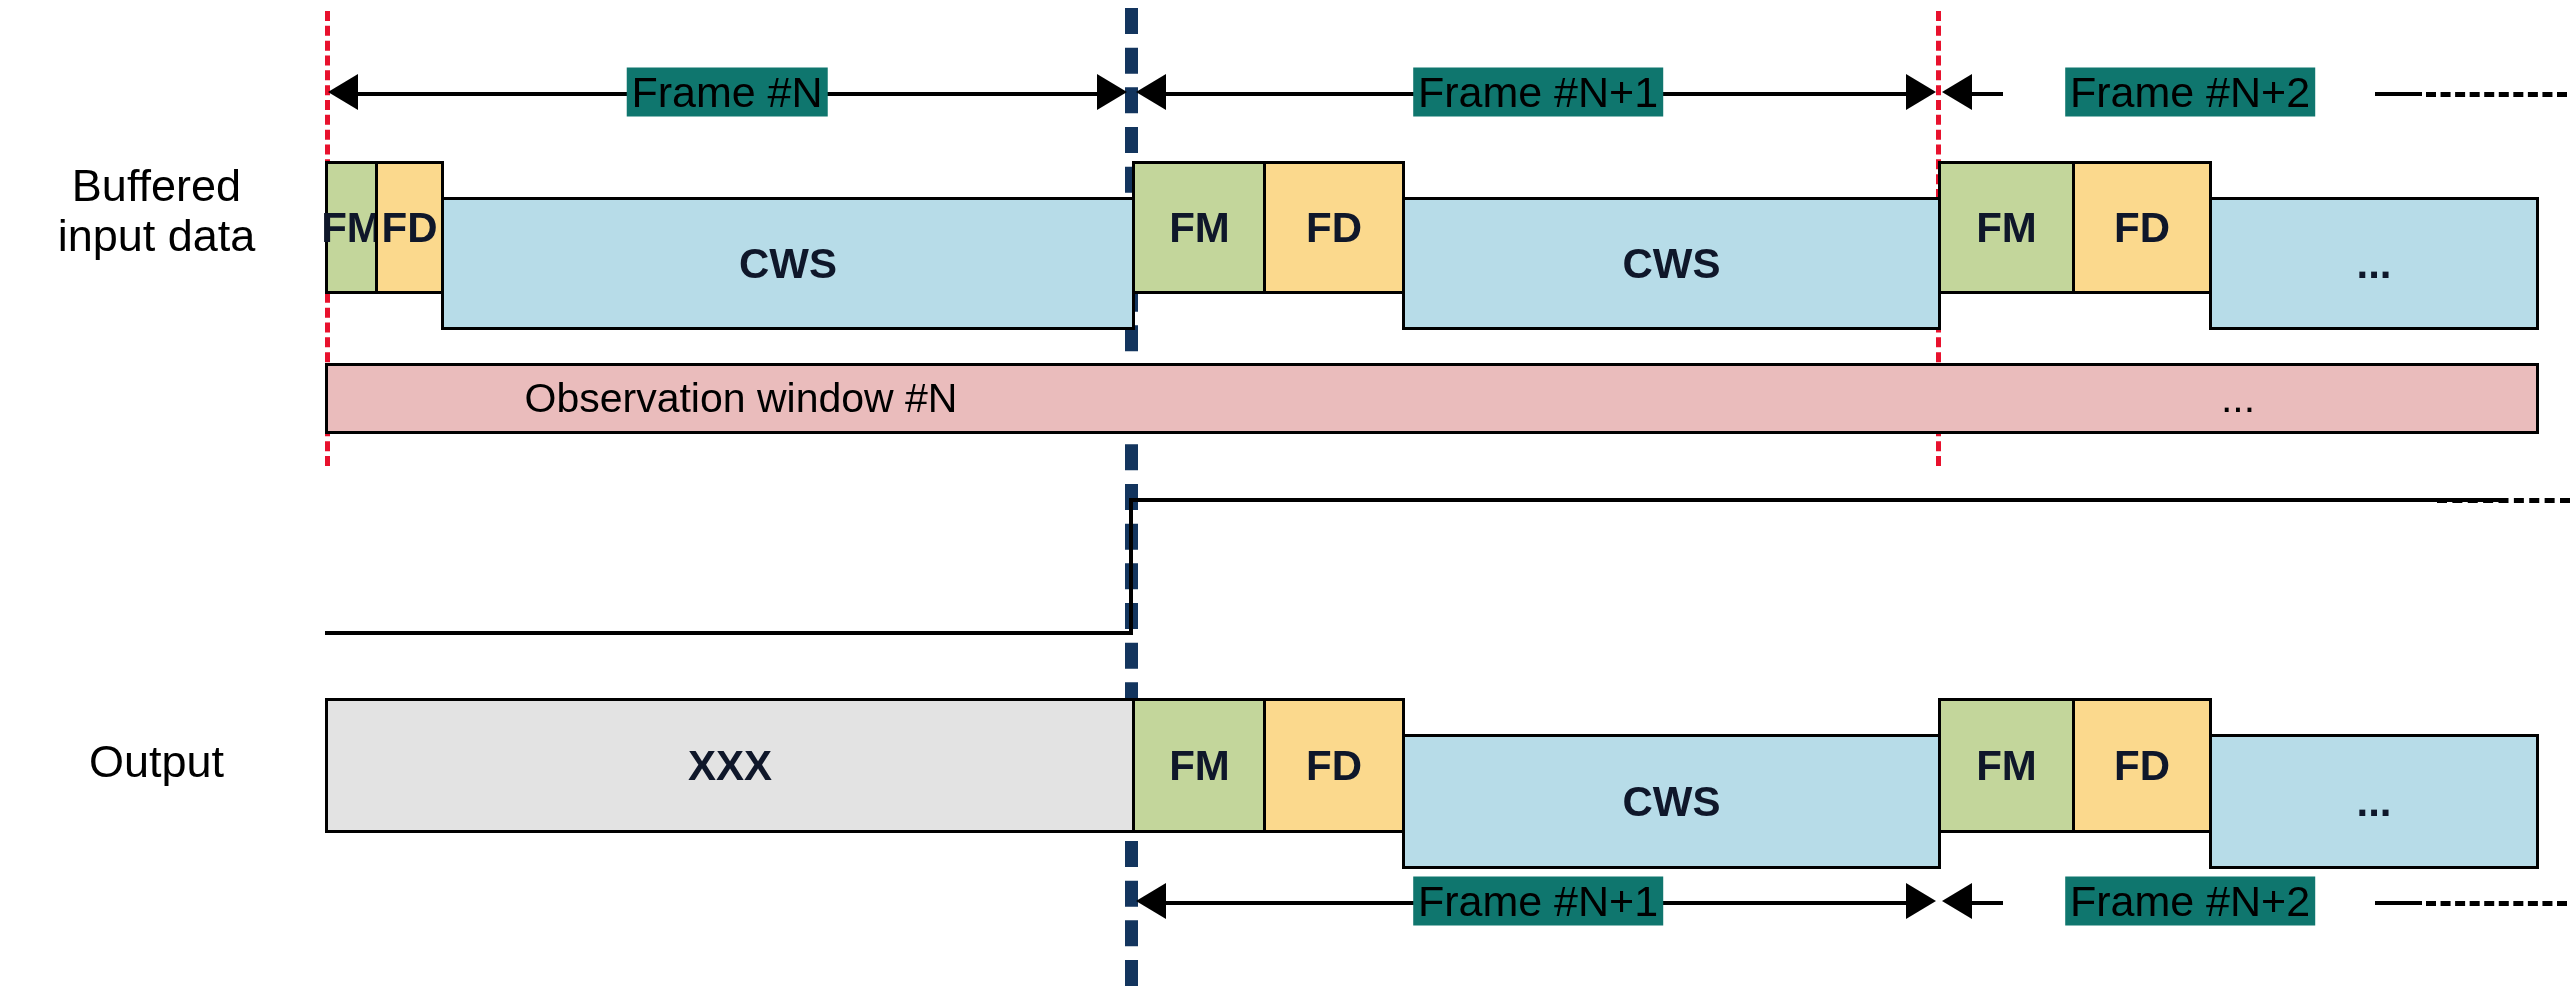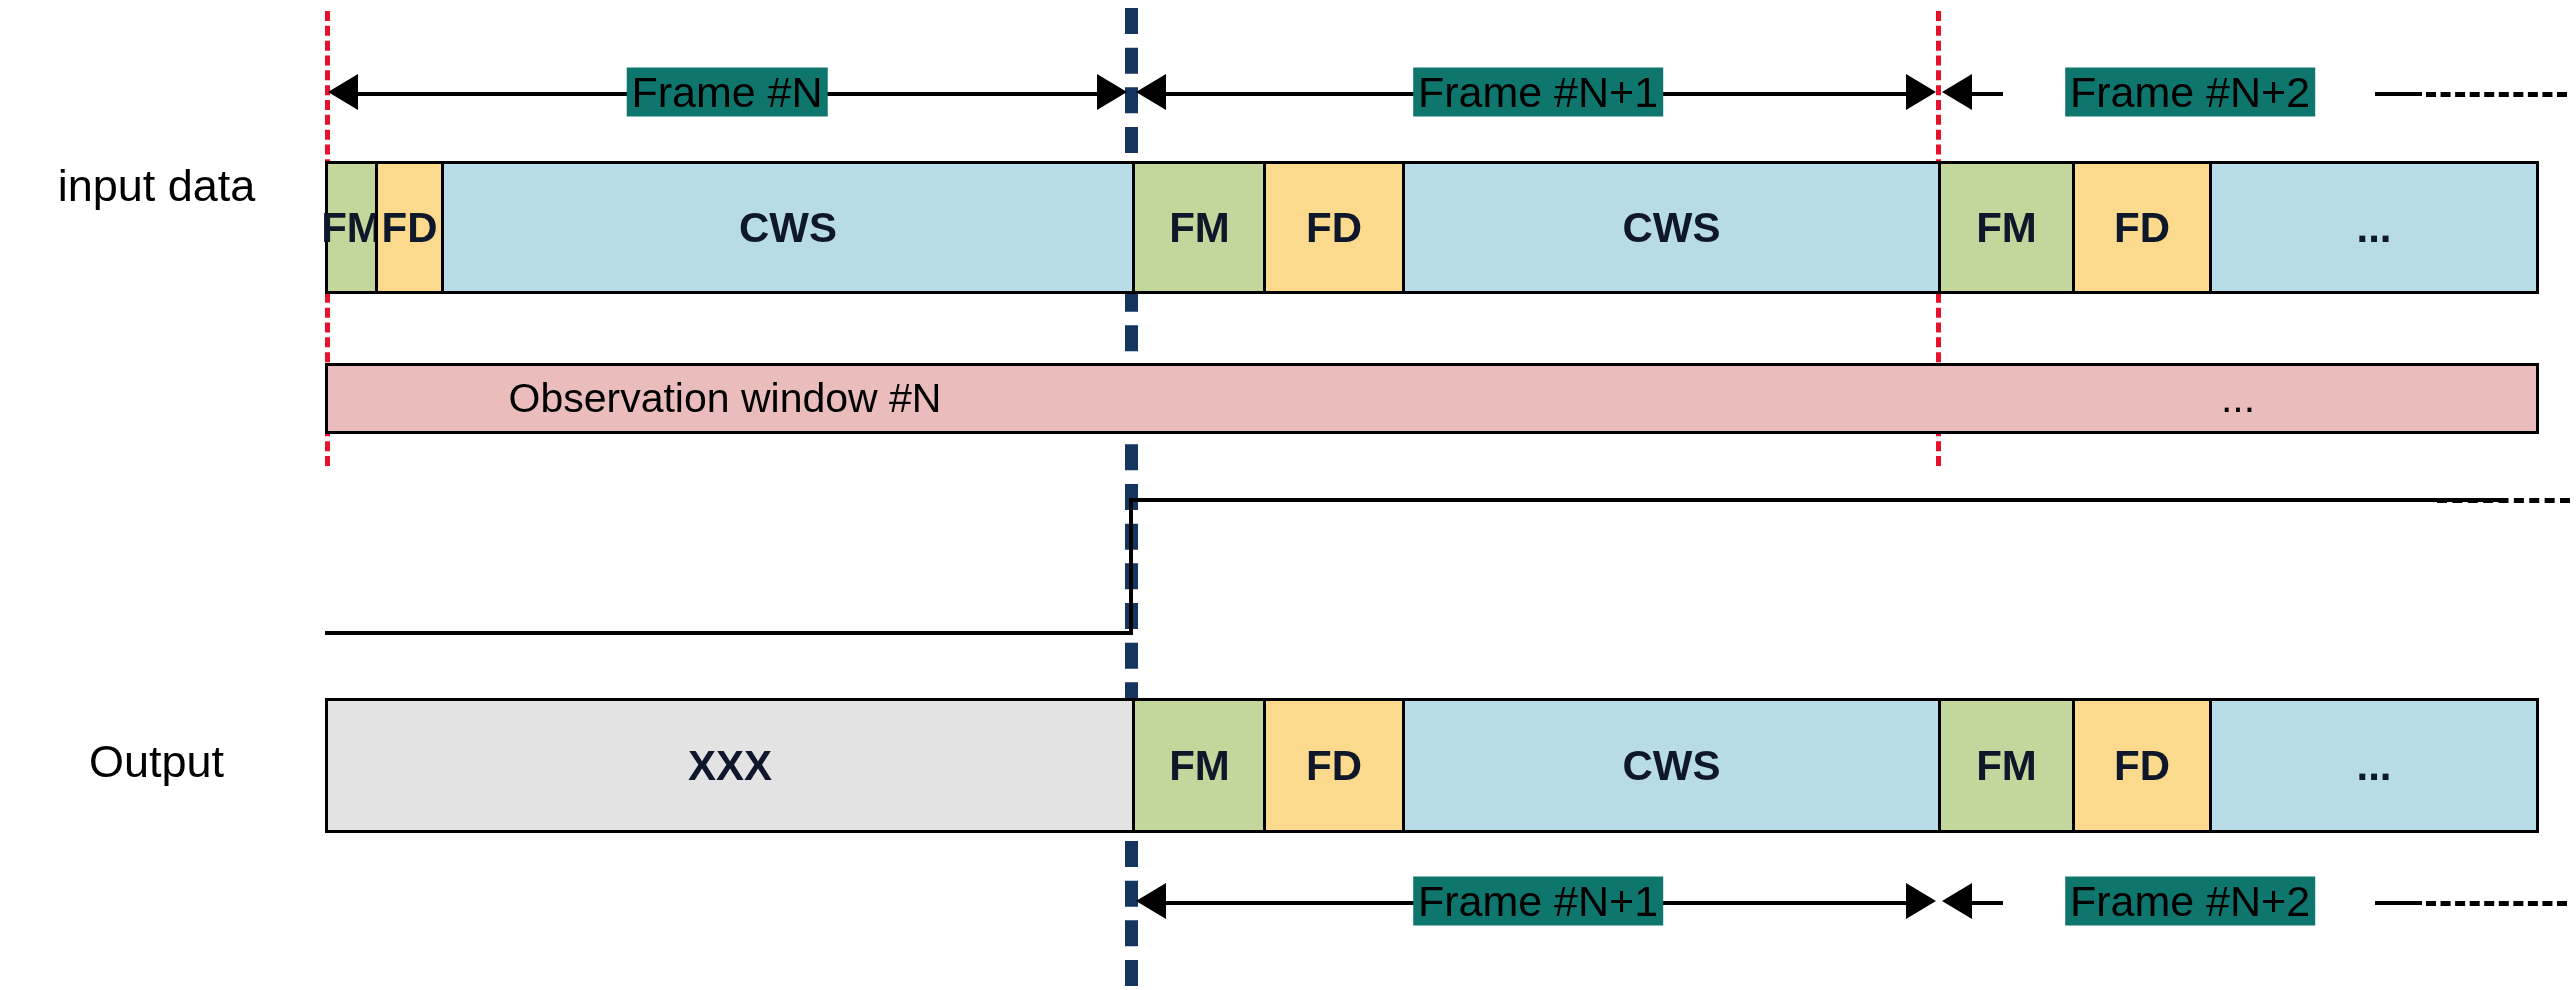--- a/index.html
+++ b/index.html
@@ -12,21 +12,21 @@
   .vline{position:absolute;}
   .vred{border-left:5.5px dashed #e8112d;}
   .vblue{border-left:13.3px dashed #13355e;}
 
   
   .blk{position:absolute;box-sizing:border-box;border:3.1px solid #000;
        display:flex;align-items:center;justify-content:center;
        font-weight:bold;color:#0f172a;}
   .blk.fm{background:#c3d69b;}
   .blk.fd{background:#fbd98d;}
-  .blk.cws{background:#b7dce8;}
+  .blk.cws{background:#b7dce8;margin-top:36px;}
   .blk.xxx{background:#e3e3e3;text-align:right;}
 
   .obsbar{position:absolute;box-sizing:border-box;border:3.1px solid #000;background:#eabcbc;}
   .obstext{position:absolute;display:flex;align-items:center;justify-content:center;
            color:#000;white-space:nowrap;}
 
   
   .hline{position:absolute;background:#000;height:3.9px;}
   .vseg{position:absolute;background:#000;width:3.9px;}
 
@@ -63,20 +63,21 @@
     <div class="arrowlabel" style="left:1538px;top:0;font-size:43px;">Frame #N+1</div>
 
     <div class="arrowhead left" style="left:1942px;"></div>
     <div class="arrowline" style="left:1972px;width:31px;"></div>
     <div class="arrowlabel" style="left:2190px;top:0;font-size:43px;">Frame #N+2</div>
     <div class="arrowline" style="left:2375px;width:47px;"></div>
     <div class="arrowline dashed" style="left:2426px;width:141px;"></div>
   </div>
 
   <div class="lbl" style="left:0;top:161px;width:313px;font-size:45px;">
+    <div>Buffered</div>
     <div>input data</div>
   </div>
 
   <div class="blk fm" style="left:325px;top:161px;width:53px;height:133px;font-size:42px;">
       <span>FM</span>
     </div>
   <div class="blk fd" style="left:375px;top:161px;width:69px;height:133px;font-size:42px;">
       <span>FD</span>
     </div>
   <div class="blk cws" style="left:441px;top:161px;width:694px;height:133px;font-size:42px;">
@@ -97,21 +98,21 @@
       <span>FM</span>
     </div>
   <div class="blk fd" style="left:2072px;top:161px;width:140px;height:133px;font-size:42px;">
       <span>FD</span>
     </div>
   <div class="blk cws" style="left:2209px;top:161px;width:330px;height:133px;font-size:42px;">
       <span>...</span>
     </div>
 
   <div class="obsbar" style="left:325px;top:363px;width:2214px;height:71px;"></div>
-  <div class="obstext" style="left:325px;top:363px;width:800px;height:71px;font-size:41px;">Observation window #N</div>
+  <div class="obstext" style="left:341px;top:363px;width:800px;height:71px;font-size:41px;">Observation window #N</div>
   <div class="obstext" style="left:1937px;top:363px;width:602px;height:71px;font-size:41px;">...</div>
 
 
   <div class="hline" style="left:325px;top:631px;width:806px;"></div>
   <div class="vseg" style="left:1129px;top:498px;height:137px;"></div>
   <div class="hline" style="left:1129px;top:498px;width:1379px;"></div>
   <div class="arrowline dashed" style="left:2437px;top:498px;width:133px;height:0;position:absolute;"></div>
 
   <div class="lbl" style="left:0;top:737px;width:313px;font-size:45px;">
     <div>Output</div>

